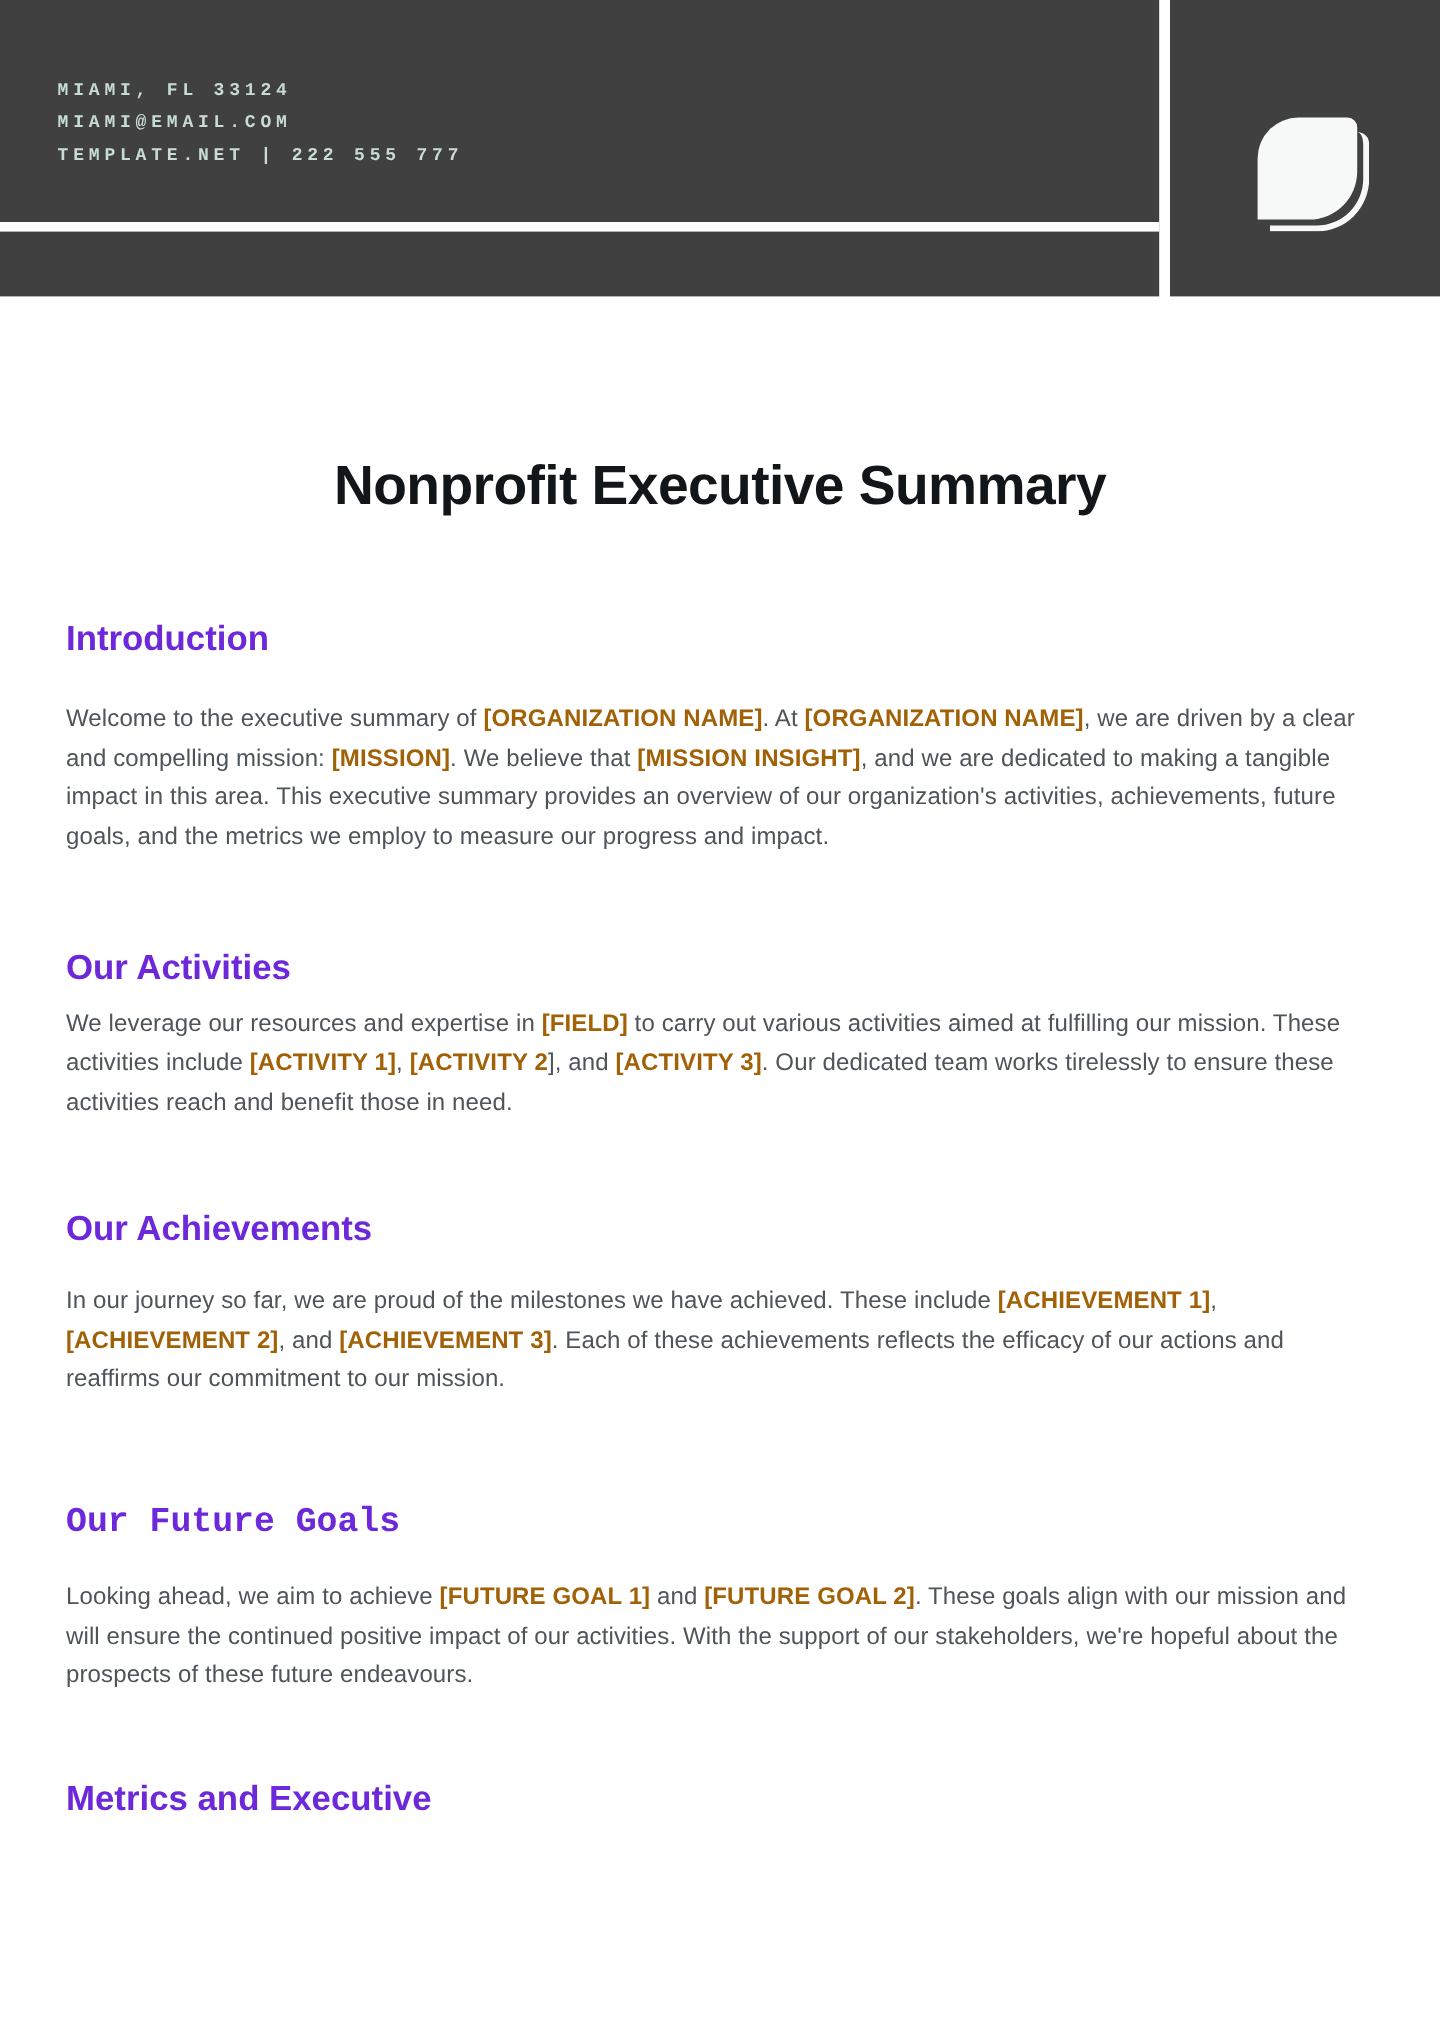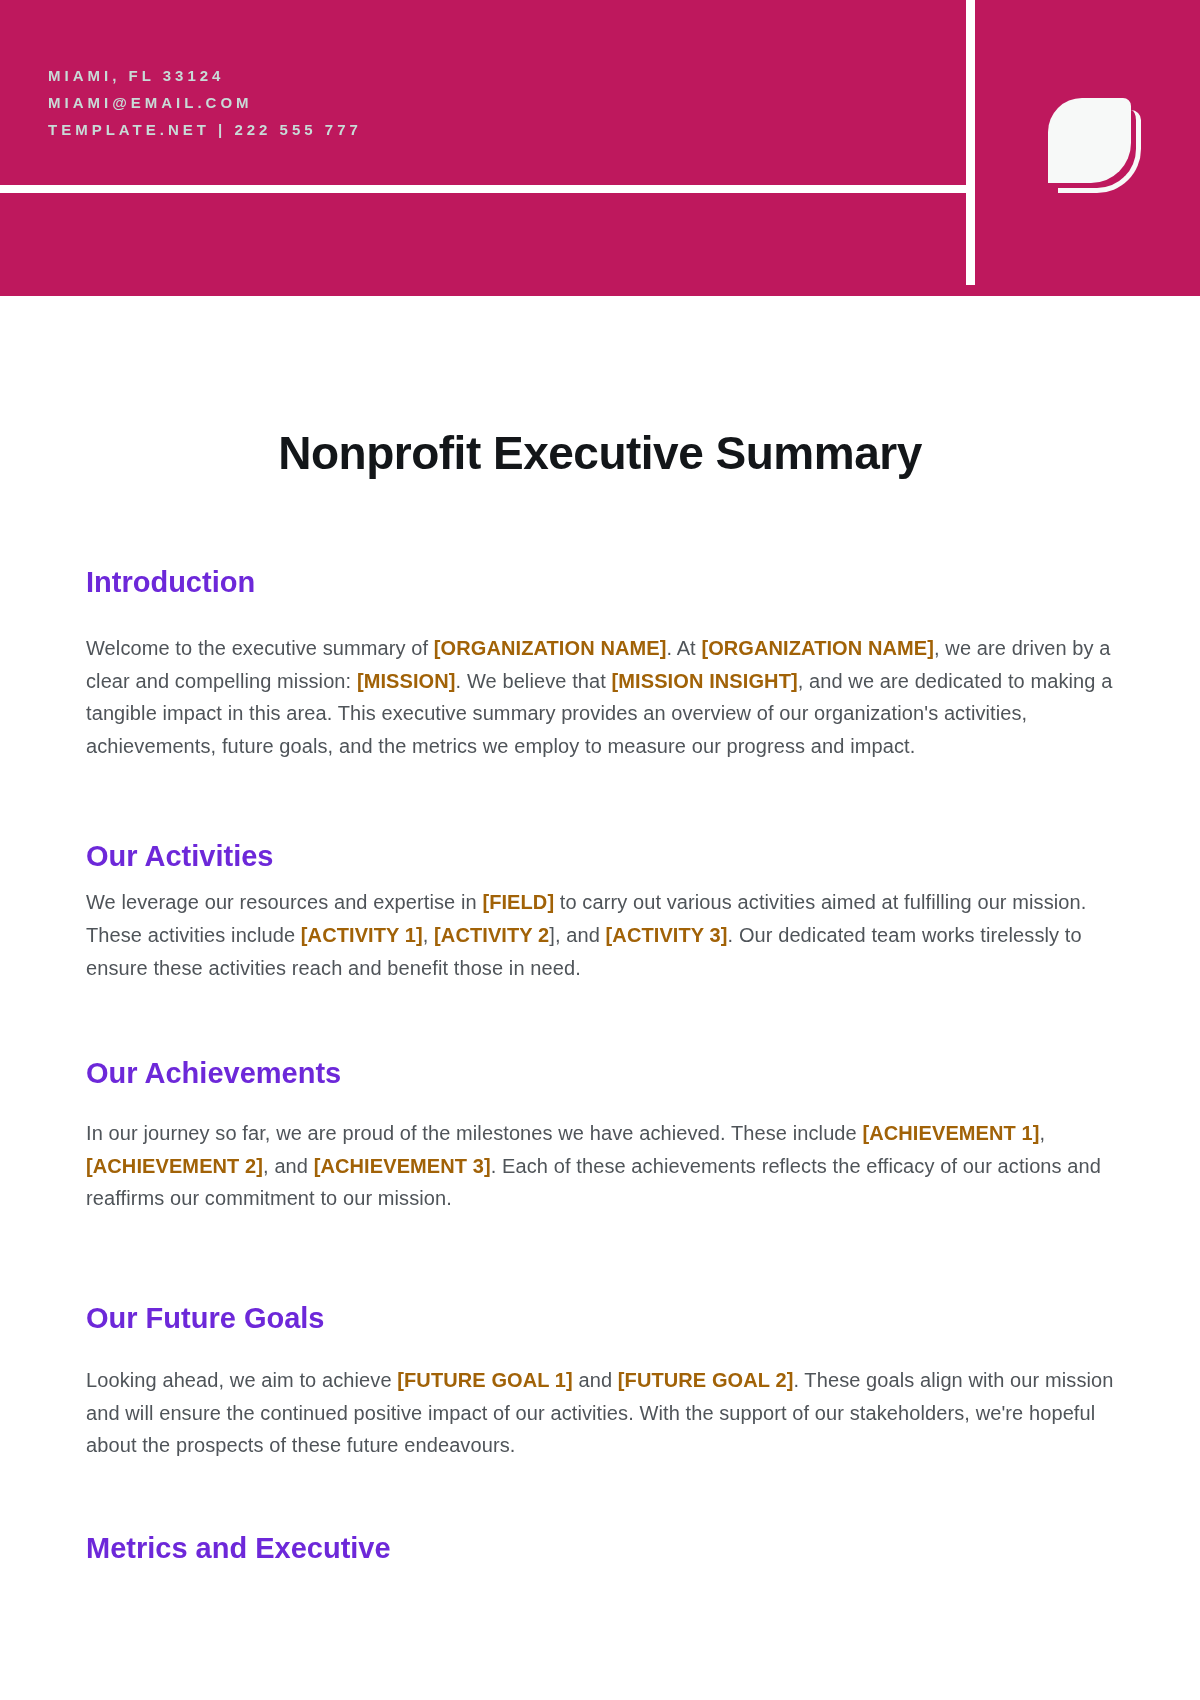--- a/index.html
+++ b/index.html
@@ -3,21 +3,21 @@
 <meta charset="utf-8">
 <style>
   html,body { margin:0; padding:0; background:#ffffff; }
   .page {
     position:relative; width:1200px; height:1700px; overflow:hidden;
     background:#ffffff;
     font-family:"Liberation Sans","DejaVu Sans",sans-serif;
   }
 
   
-  .band { position:relative; width:1200px; height:296px; background:#be185d; }
+  .band { position:relative; width:1200px; height:247px; background:#404040;font-family:Liberation Mono, monospace; }
   .contact {
     position:absolute; left:48px; top:62px;
     color:#C8DBD7; font-size:15px; font-weight:600;
     letter-spacing:4px; line-height:27px; white-space:nowrap;
   }
   .hline { position:absolute; left:0; top:185px; width:966px; height:8px; background:#ffffff; }
   .vline { position:absolute; left:966px; top:0; width:9px; height:285px; background:#ffffff; }
 
   .logo { position:absolute; left:1048px; top:98px; width:95px; height:96px; }
   .leaf {
@@ -25,42 +25,42 @@
     background:#F7F9F8; border-radius:34px 8px 40px 0;
   }
   .leaf-echo {
     position:absolute; left:10px; top:12px; width:78px; height:78px;
     border-right:5px solid #F7F9F8; border-bottom:5px solid #F7F9F8;
     border-top:none; border-left:none;
     border-radius:0 10px 44px 0;
   }
 
   
-  .doc { padding:0 86px; }
+  .doc { padding:0 55px; }
   .title {
     margin:130px 0 0 0; text-align:center;
     font-size:46px; line-height:54px; font-weight:700;
     color:#131619; letter-spacing:-0.5px;
   }
   .sec { margin:0; }
   .sec h2 {
     margin:0; font-size:29px; line-height:36px; font-weight:700;
     color:#6d28d9; letter-spacing:0;
   }
   .sec p {
     margin:0; font-size:20px; line-height:32.6px; color:#4F5459;
     letter-spacing:0.1px;
   }
   .seg-b { font-weight:700; color:#a16207; }
 
   
   .sec-0 h2 { margin-top:84px; }  .sec-0 p { margin-top:32px; }
   .sec-1 h2 { margin-top:76px; }  .sec-1 p { margin-top:12px; }
   .sec-2 h2 { margin-top:71px; }  .sec-2 p { margin-top:26px; }
-  .sec-3 h2 { margin-top:85px; }  .sec-3 p { margin-top:28px; }
+  .sec-3 h2 { margin-top:85px;font-family:Liberation Mono, monospace; }  .sec-3 p { margin-top:28px; }
   .sec-4 h2 { margin-top:68px; }
 </style>
 </head>
 <body>
 
 <div class="page">
 
   <header class="band">
     <div class="contact">
       <div>MIAMI, FL 33124</div>

